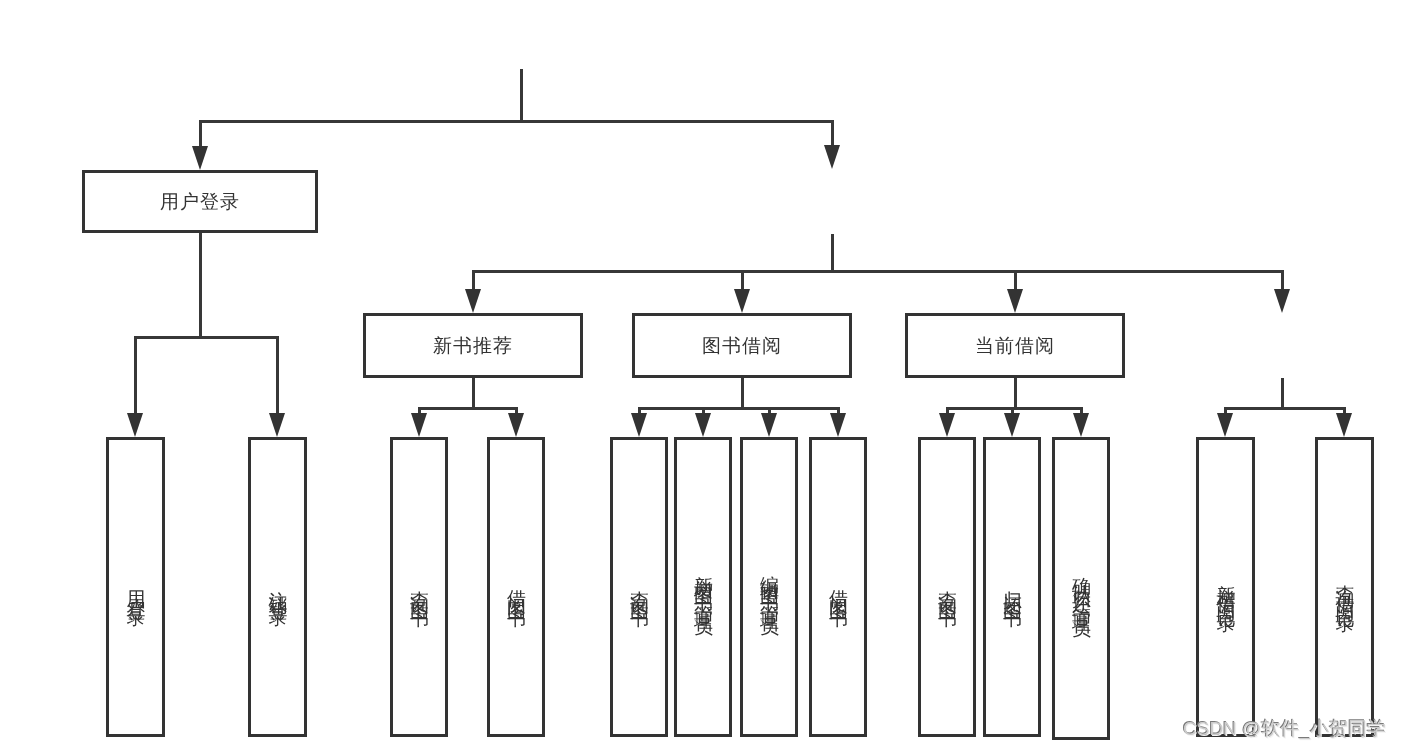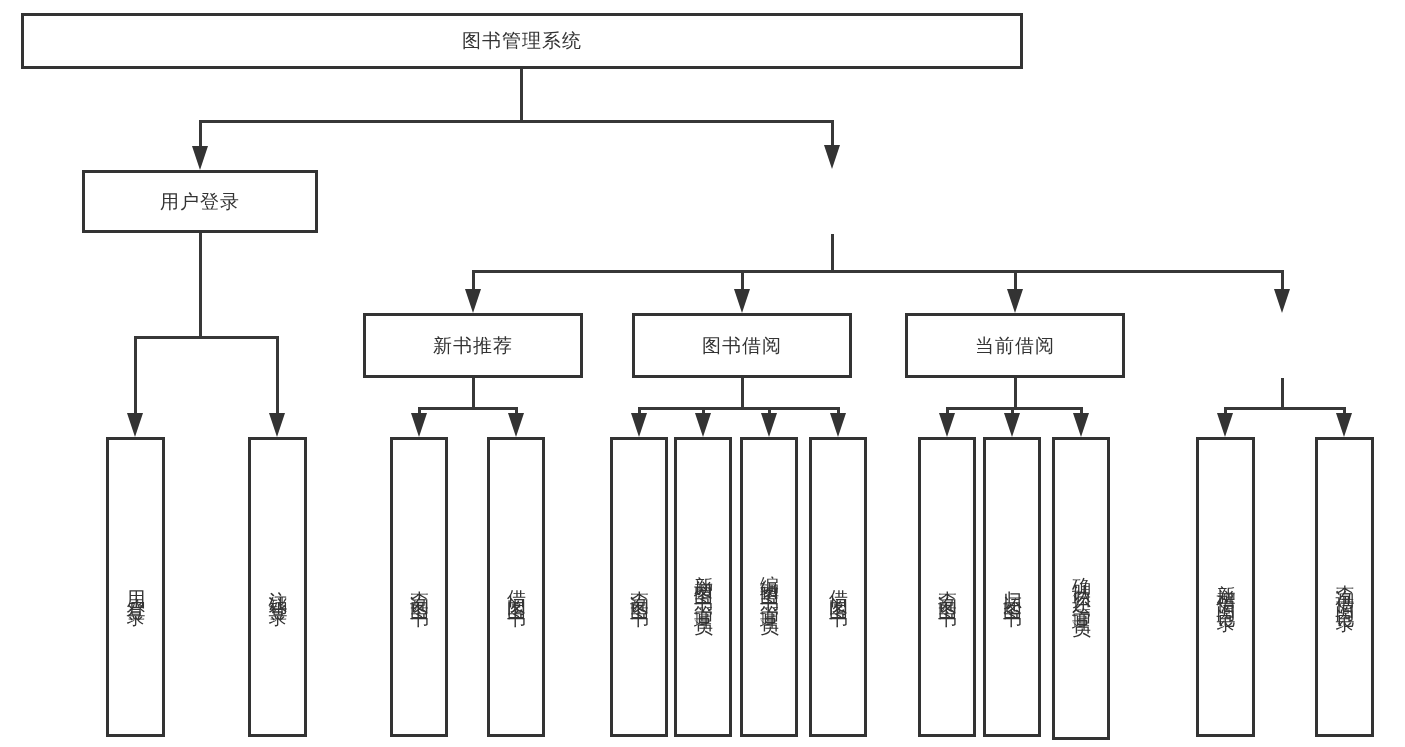--- a/index.html
+++ b/index.html
@@ -33,23 +33,20 @@
     position:absolute;left:1183px;top:716px;width:222px;
     font-size:19px;white-space:nowrap;color:#cccccc;
     text-shadow:-1px -1px 0 #7a7a7a,1px 1px 0 #f4f4f4;
   }
 </style>
 </head>
 <body>
 
 <div class="canvas">
 
-  <div class="node" style="left:21px;top:13px;width:1002px;height:56px;">
-    <span>图书管理系统</span>
-  </div>
 
   <div class="vl" style="left:520px;top:69px;height:53px;"></div>
   <div class="hl" style="left:199px;top:120px;width:635px;"></div>
   <div class="vl" style="left:199px;top:120px;height:28px;"></div>
   <div class="arw" style="left:192px;top:146px;"></div>
   <div class="vl" style="left:831px;top:120px;height:27px;"></div>
   <div class="arw" style="left:824px;top:145px;"></div>
 
   <div class="node" style="left:82px;top:170px;width:236px;height:63px;">
     <span>用户登录</span>
@@ -154,14 +151,15 @@
     <span>确认归还（管理员）</span>
   </div>
 
   <div class="vnode" style="left:1196px;top:437px;width:59px;height:300px;">
     <span>新增借阅记录</span>
   </div>
   <div class="vnode" style="left:1315px;top:437px;width:59px;height:300px;">
     <span>查询借阅记录</span>
   </div>
 
+  <div class="watermark">CSDN @软件_小贺同学</div>
 
 </div>
 
 </body></html>

